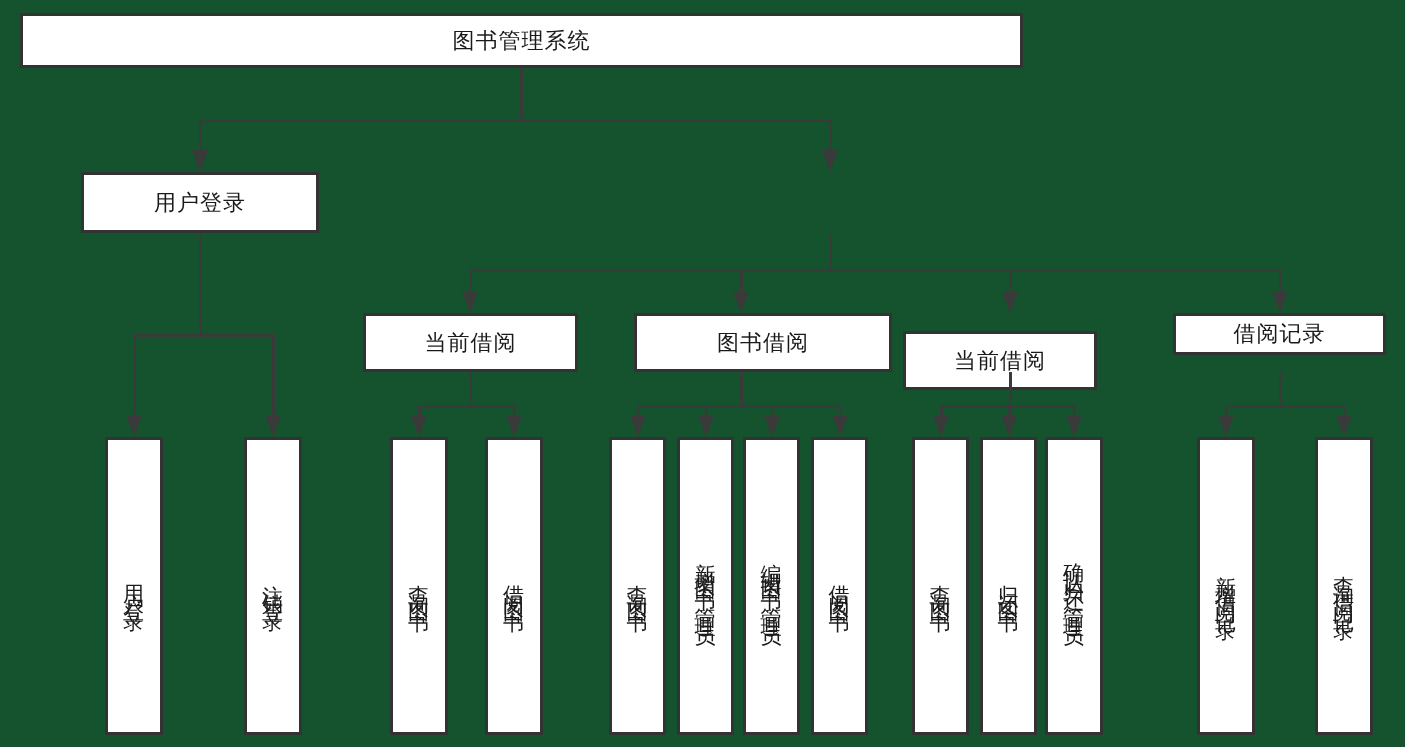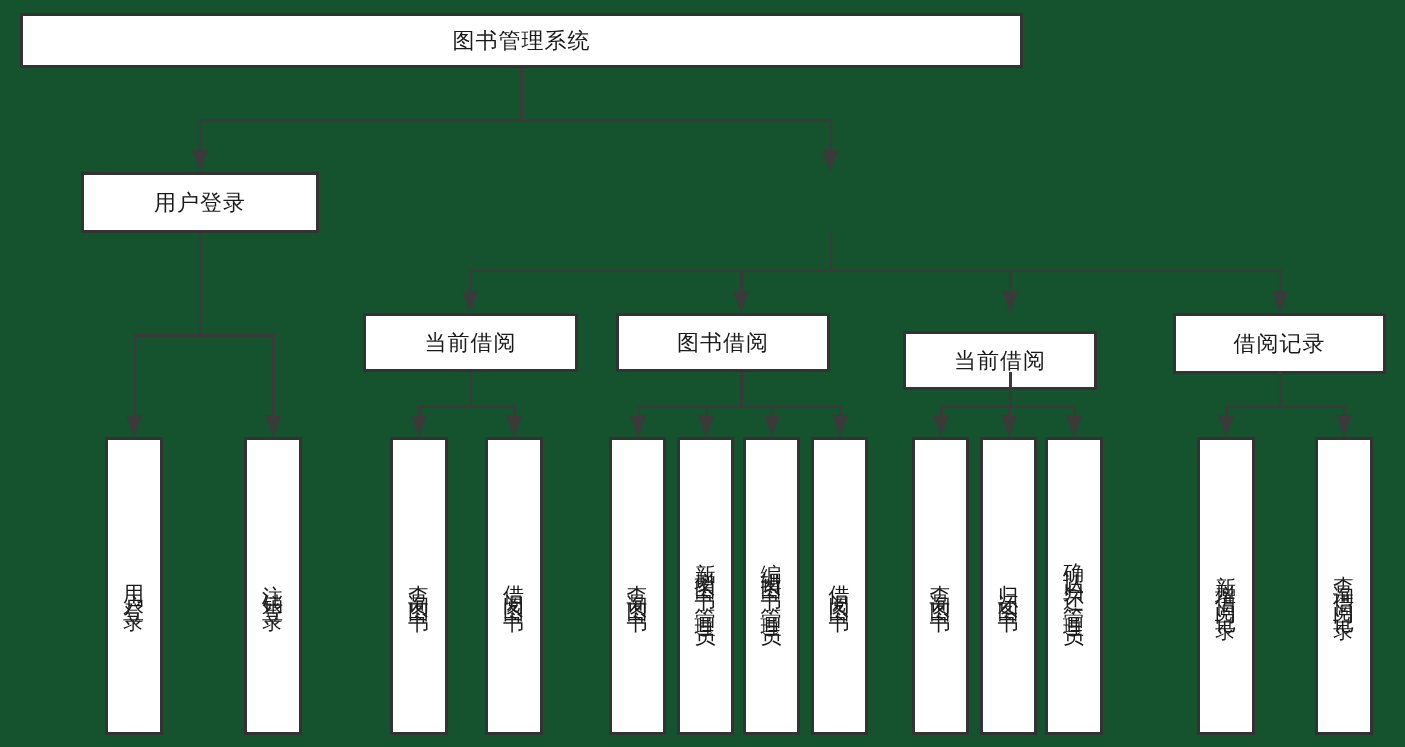--- a/index.html
+++ b/index.html
@@ -32,23 +32,23 @@
 </head>
 <body>
 
 <div class="stage">
 
   <div class="node" style="left:20px;top:13px;width:1003px;height:55px;">图书管理系统</div>
 
   <div class="node" style="left:81px;top:172px;width:238px;height:61px;">用户登录</div>
 
   <div class="node" style="left:363px;top:313px;width:215px;height:59px;">当前借阅</div>
-  <div class="node" style="left:616px;top:313px;width:214px;height:59px;">图书借阅</div>
+  <div class="node" style="left:634px;top:313px;width:258px;height:59px;">图书借阅</div>
   <div class="node" style="left:903px;top:331px;width:194px;height:59px;">当前借阅</div>
-  <div class="node" style="left:1173px;top:313px;width:213px;height:61px;">借阅记录</div>
+  <div class="node" style="left:1173px;top:313px;width:213px;height:42px;">借阅记录</div>
 
   <div class="node leaf" style="left:105px;top:437px;width:58px;height:298px;">用户登录</div>
   <div class="node leaf" style="left:244px;top:437px;width:58px;height:298px;">注销登录</div>
 
   <div class="node leaf" style="left:390px;top:437px;width:58px;height:298px;">查询图书</div>
   <div class="node leaf" style="left:485px;top:437px;width:58px;height:298px;">借阅图书</div>
 
   <div class="node leaf" style="left:609px;top:437px;width:57px;height:298px;">查询图书</div>
   <div class="node leaf" style="left:677px;top:437px;width:57px;height:298px;">新增图书（管理员）</div>
   <div class="node leaf" style="left:743px;top:437px;width:57px;height:298px;">编辑图书（管理员）</div>

